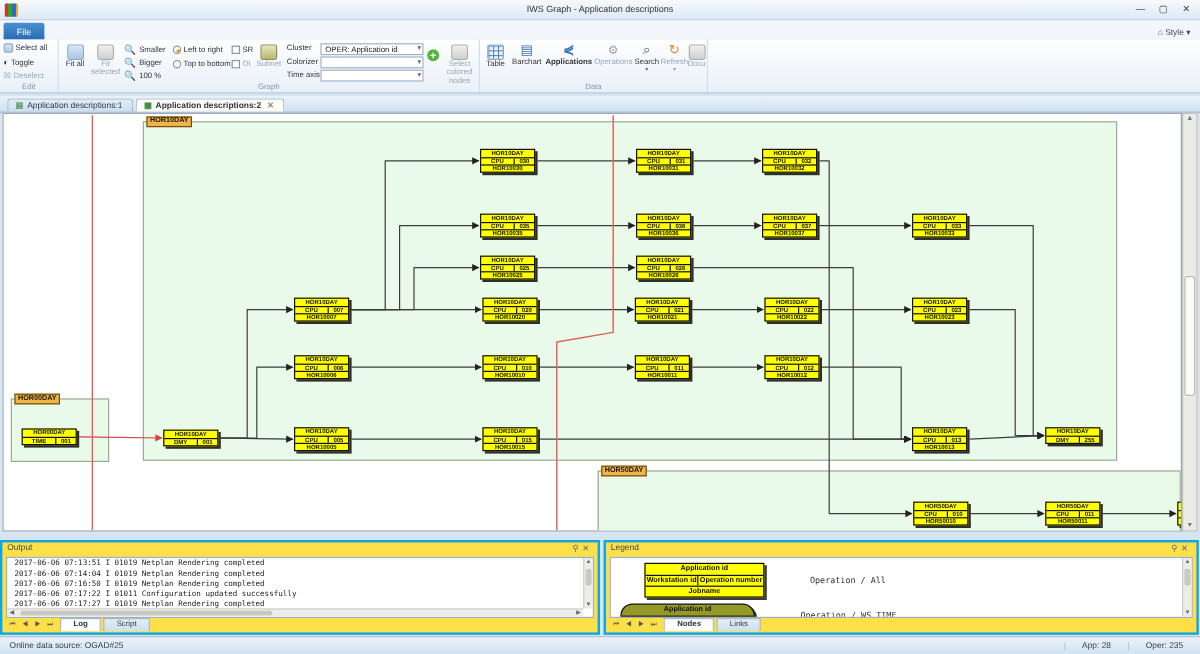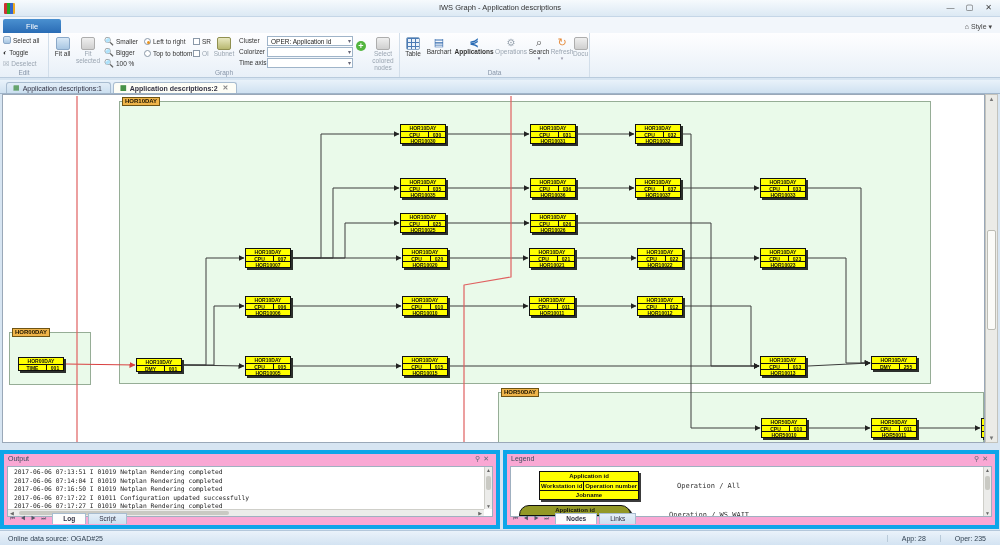--- a/index.html
+++ b/index.html
@@ -10,21 +10,21 @@
   .titlebar { position:absolute; left:0; top:0; width:1000px; height:17px;
     background:linear-gradient(#f6fafd,#dcE9f4); border-bottom:1px solid #c5d6e7; }
   .appicon { position:absolute; left:4px; top:3px; width:11px; height:11px;
     background:linear-gradient(90deg,#c33 0 3px,#2a2 3px 6px,#36c 6px 9px,#ea2 9px 11px); border-radius:1px; }
   .wtitle { position:absolute; left:0; right:0; top:3px; text-align:center; font-size:7.5px; color:#333; }
   .winbtns { position:absolute; right:2px; top:1px; display:flex; }
   .winbtn { width:19px; height:13px; text-align:center; font-size:8px; line-height:13px; color:#444; }
 
   
   .rtabrow { position:absolute; left:0; top:17px; width:1000px; height:16px; background:#f2f6fb; display:flex; align-items:flex-end; }
-  .filetab { background:linear-gradient(#4a90d0,#2a6cb5); color:#fff; font-size:7.5px; padding:3px 23px 2px;
+  .filetab { background:linear-gradient(#4a90d0,#2a6cb5); color:#fff; font-size:7.5px; padding:3px 11px 2px;
     border-radius:2px 2px 0 0; margin-left:3px; }
   .rtab { font-size:7.5px; padding:3px 10px 2px; color:#333; }
   .rtab.active { background:#fdfdfd; border:1px solid #ccd9e6; border-bottom:none; font-weight:bold; }
   .stylebtn { margin-left:auto; font-size:7px; color:#444; padding:3px 8px 2px; }
 
   
   .ribbon { position:absolute; left:0; top:33px; width:1000px; height:45px;
     background:linear-gradient(#fefeff,#e8f0f8); border-bottom:1px solid #b9cbdd; }
   .rgroup { position:absolute; top:0; bottom:0; border-right:1px solid #d2deea; }
   .glabel { position:absolute; bottom:1px; left:0; right:0; text-align:center; font-size:6.5px; color:#8795a8; }
@@ -71,21 +71,21 @@
   .nrow { height:6px; line-height:6px; overflow:hidden; white-space:nowrap; }
   .nrow + .nrow { border-top:1px solid #101010; }
   .nmid { display:flex; }
   .nmid .ws { flex:1; border-right:1px solid #101010; }
   .nmid .op { width:16px; }
   .vscroll { position:absolute; left:985px; top:94px; width:13px; height:349px; background:#ebebe7; border:1px solid #c3c3bd; }
   .vthumb { position:absolute; left:1px; width:9px; background:#fbfbf8; border:1px solid #bcbcb4; border-radius:2px; }
   .sarrow { position:absolute; width:100%; text-align:center; font-size:6px; color:#777; }
 
   
-  .panel { position:absolute; top:450px; height:79px; background:#f9a8d4; border:4px solid #0ea5e9; }
+  .panel { position:absolute; top:450px; height:79px; background:#fde047; border:2px solid #0ea5e9; }
   .phdr { height:11px; font-size:7px; color:#3a4a5a; padding:1px 4px 0; display:flex; justify-content:space-between; }
   .phico { color:#667; font-size:7px; letter-spacing:3px; }
   .pbody { position:absolute; left:3px; right:3px; top:12px; background:#fff; border:1px solid #9fb0c0; overflow:hidden; }
   .ptabs { position:absolute; left:0; right:0; bottom:1px; height:13px; display:flex; align-items:flex-end; font-size:6.5px; color:#334; }
   .ptabarrows { font-size:5.5px; color:#556; padding:0 4px 2px 6px; letter-spacing:2px; }
   .ptab { padding:1px 10px 2px; background:linear-gradient(#e4eef8,#cddff0); border:1px solid #a8bcd0; border-bottom:none;
     border-radius:0 0 0 0; margin-right:2px; }
   .ptab.active { background:#fdfdfd; font-weight:bold; }
   .loglines { font-family:"DejaVu Sans Mono", monospace; font-size:6.3px; line-height:8.6px; padding:1px 0 0 6px; color:#222; white-space:pre; }
   .hscroll { position:absolute; left:0; right:8px; bottom:0; height:7px; background:#ececea; border-top:1px solid #cfcfc9; }
@@ -575,21 +575,21 @@
           <span class="llabel">Operation / All</span>
         </div>
         <div class="lentry" style="left: 8px; top: 38px;">
           <div class="lsample pill">
             <div class="lrow">Application id</div>
             <div class="lrow lmid">
               <span class="lws">Workstation id</span>
               <span class="lop">Operation number</span>
             </div>
           </div>
-          <span class="llabel">Operation / WS WAIT</span>
+          <span class="llabel">Operation / WS TIME</span>
         </div>
       </div>
     <div class="pvscroll" style="bottom:0;">
       <span class="pva" style="top:0;">▲</span>
       <div class="pvthumb"></div>
       <span class="pva" style="bottom:0;">▼</span>
     </div>
   </div>
   <div class="ptabs">
     <span class="ptabarrows">⏮ ◀ ▶ ⏭</span>

